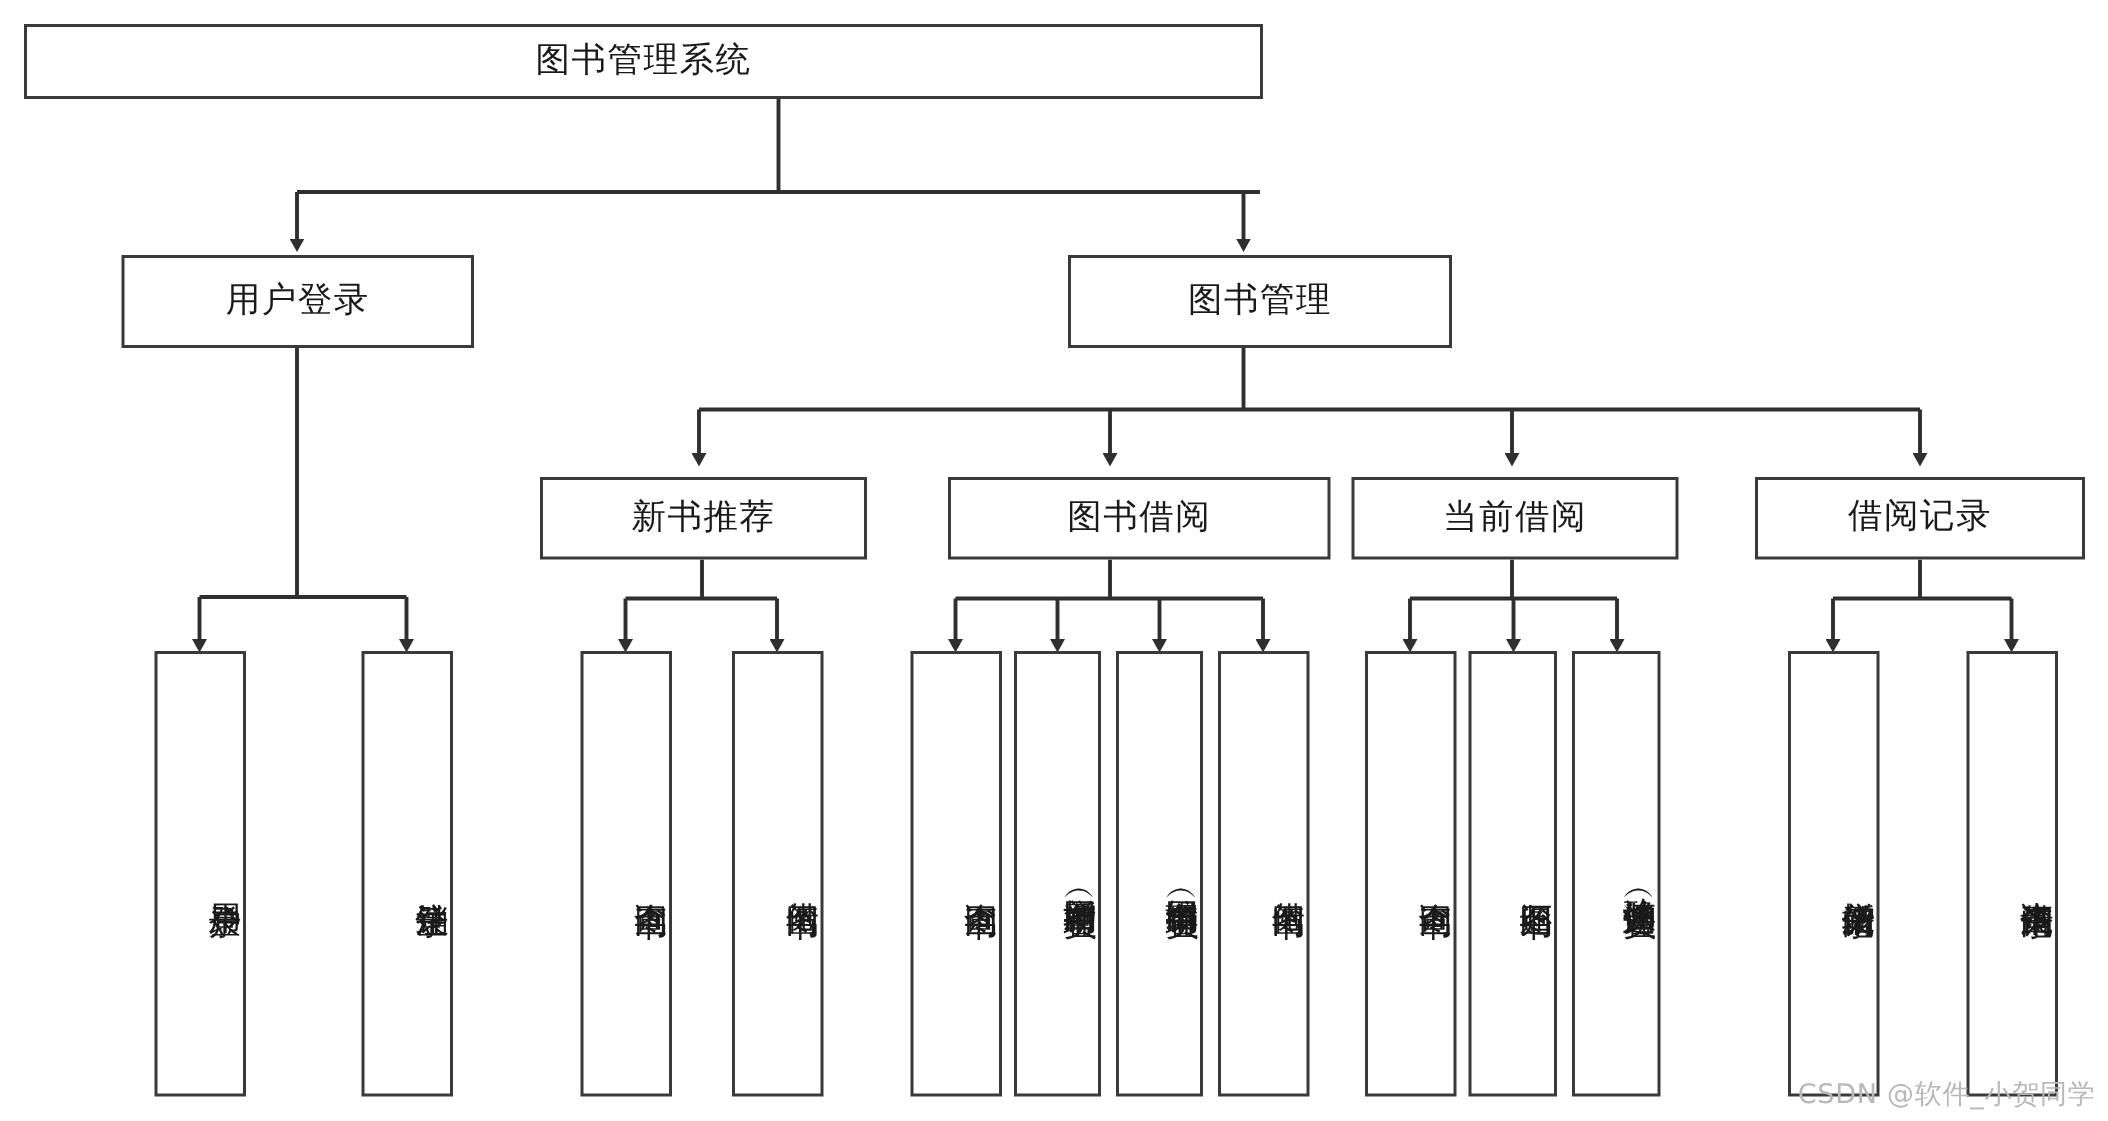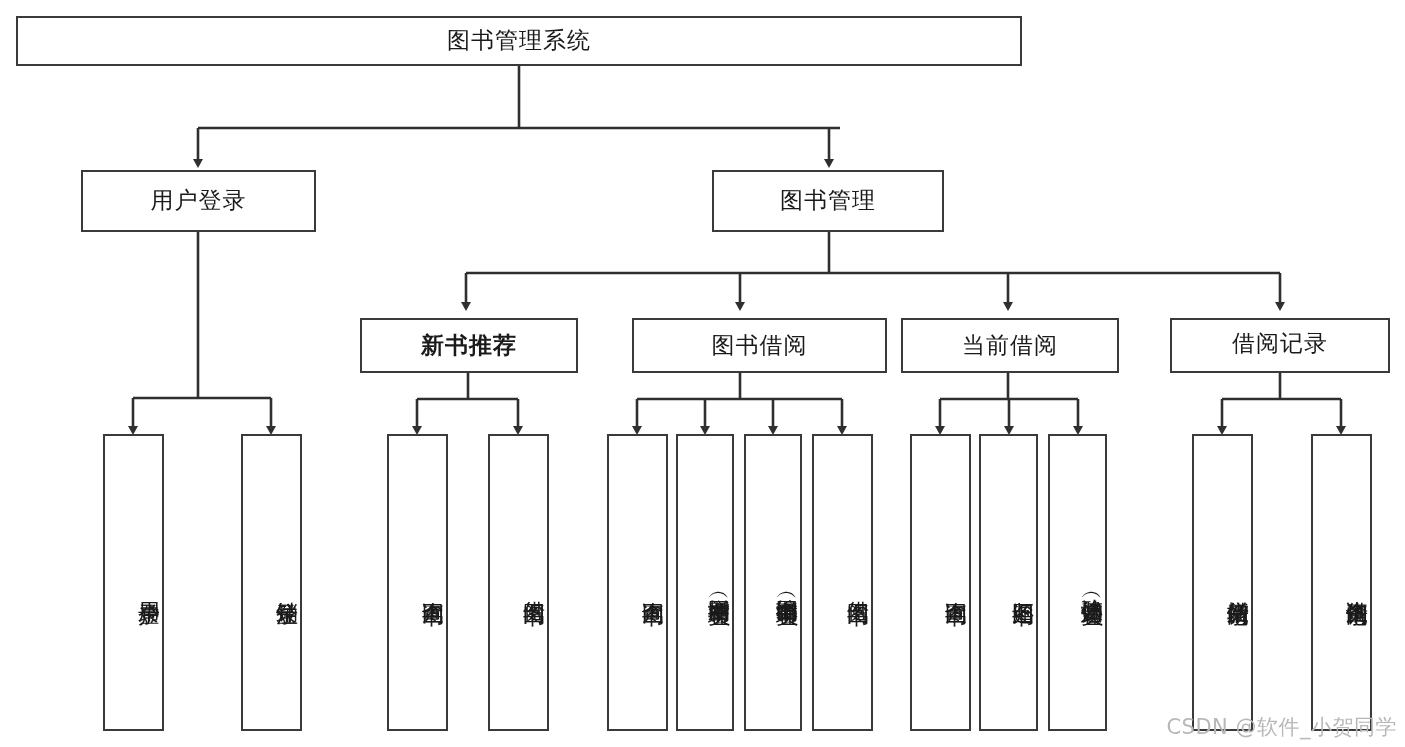--- a/index.html
+++ b/index.html
@@ -58,21 +58,21 @@
     text-orientation: upright;
     white-space: nowrap;
   }
   .node .label {
     display: block;
   }
   #watermark {
     position: absolute;
     right: 8px;
     bottom: 6px;
-    font-size: 21px;
+    font-size: 18px;
     color: #b8b8b8;
     letter-spacing: 0.5px;
     z-index: 5;
     white-space: nowrap;
   }
 </style>
 </head>
 <body>
 
 <div id="canvas">
@@ -120,32 +120,32 @@
       <path d="M1009,399 L1009,427" marker-end="url(#arw)"></path>
       <path d="M1078,399 L1078,427" marker-end="url(#arw)"></path>
 
       <path d="M1280,373 L1280,399"></path>
       <path d="M1222,399 L1341,399"></path>
       <path d="M1222,399 L1222,427" marker-end="url(#arw)"></path>
       <path d="M1341,399 L1341,427" marker-end="url(#arw)"></path>
     </g>
   </svg>
 
-  <div class="node horiz" style="left:16px; top:16px; width:1006px; height:50px;">
+  <div class="node horiz" style="left:16px; top:16px; width:826px; height:50px;">
     <span class="label">图书管理系统</span>
   </div>
 
   <div class="node horiz" style="left:81px; top:170px; width:235px; height:62px;">
     <span class="label">用户登录</span>
   </div>
-  <div class="node horiz" style="left:712px; top:170px; width:232px; height:62px;">
+  <div class="node horiz" style="left:712px; top:170px; width:256px; height:62px;">
     <span class="label">图书管理</span>
   </div>
 
-  <div class="node horiz" style="left:360px; top:318px; width:218px; height:55px;font-weight:bold;">
+  <div class="node horiz" style="left:360px; top:318px; width:218px; height:55px;">
     <span class="label">新书推荐</span>
   </div>
   <div class="node horiz" style="left:632px; top:318px; width:255px; height:55px;">
     <span class="label">图书借阅</span>
   </div>
   <div class="node horiz" style="left:901px; top:318px; width:218px; height:55px;justify-content:center;">
     <span class="label">当前借阅</span>
   </div>
   <div class="node horiz" style="left:1170px; top:318px; width:220px; height:55px;font-family:Liberation Mono, monospace;">
     <span class="label">借阅记录</span>

